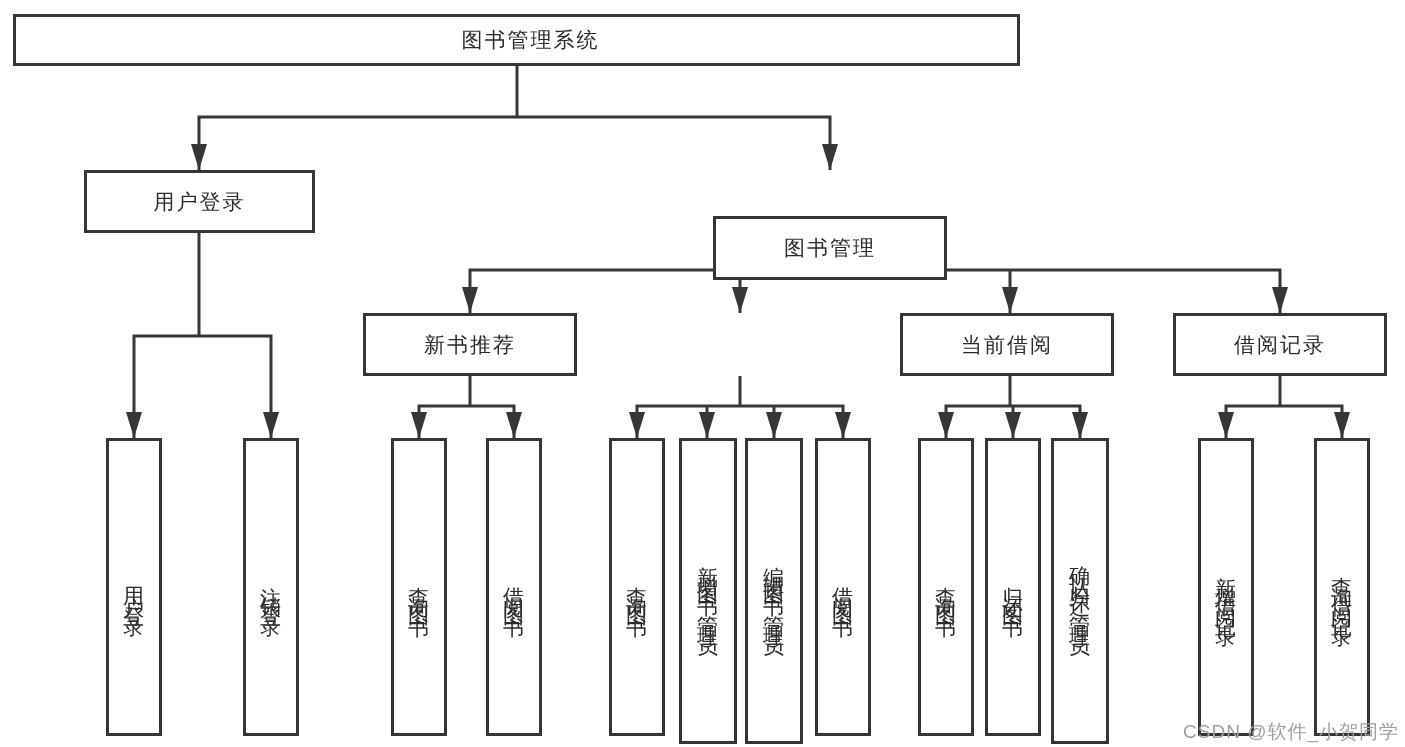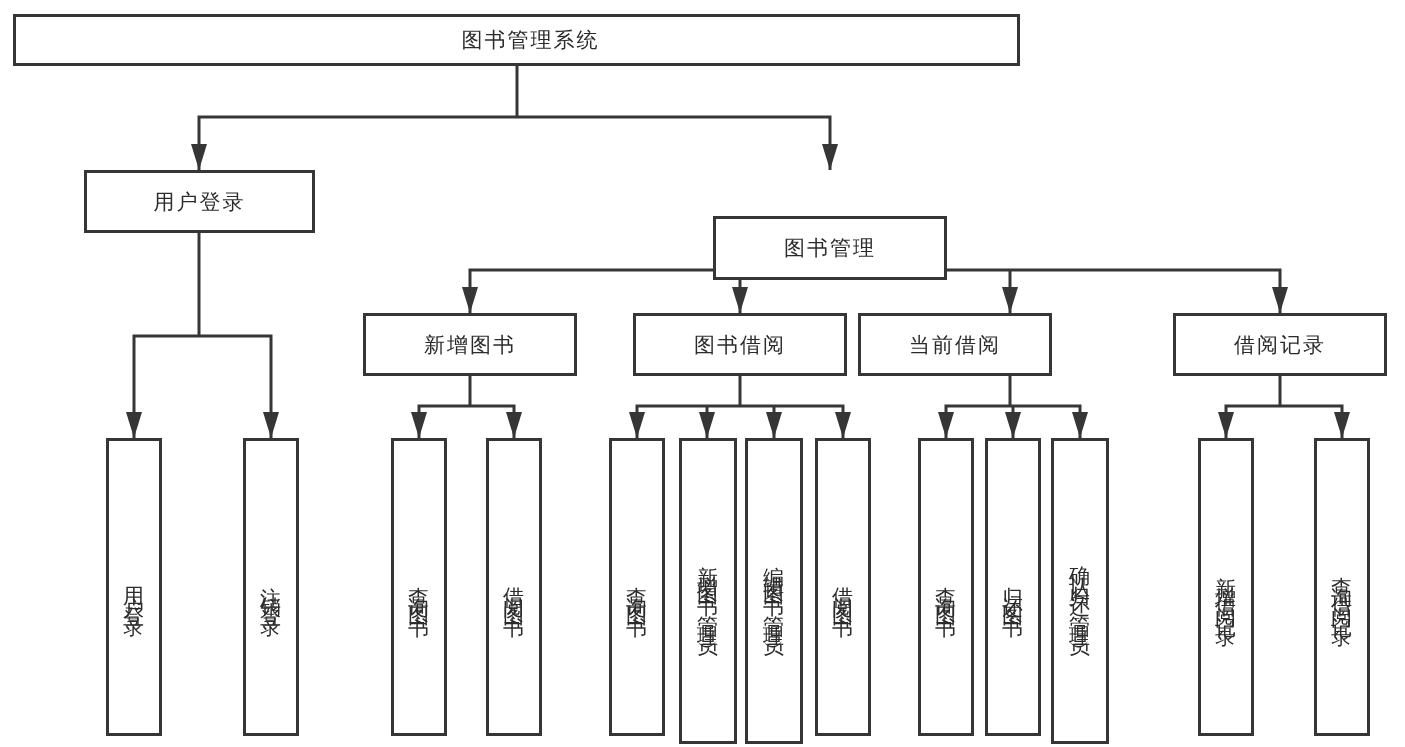--- a/index.html
+++ b/index.html
@@ -86,36 +86,36 @@
       <path d="M1218 412 L1234 412 L1226 438 Z"></path>
       <path d="M1334 412 L1350 412 L1342 438 Z"></path>
     </g>
   </svg>
 
   <div class="node h-node" style="left:13px;top:14px;width:1007px;height:52px;padding-left:28px;">图书管理系统</div>
 
   <div class="node h-node" style="left:84px;top:170px;width:231px;height:63px;">用户登录</div>
   <div class="node h-node" style="left:713px;top:170px;width:234px;height:64px;margin-top:46px;">图书管理</div>
 
-  <div class="node h-node" style="left:363px;top:313px;width:214px;height:63px;">新增图书</div>
-  <div class="node h-node" style="left:633px;top:313px;width:214px;height:63px;">图书借阅</div>
-  <div class="node h-node" style="left:858px;top:313px;width:194px;height:63px;">当前借阅</div>
+  <div class="node h-node" style="left:363px;top:313px;width:214px;height:63px;">新书推荐</div>
+  <div class="node h-node" style="left:900px;top:313px;width:214px;height:63px;">当前借阅</div>
   <div class="node h-node" style="left:1173px;top:313px;width:214px;height:63px;text-align:right;">借阅记录</div>
 
   <div class="node v-node" style="left:106px;top:438px;width:56px;height:298px;">用户登录</div>
   <div class="node v-node" style="left:243px;top:438px;width:56px;height:298px;">注销登录</div>
 
   <div class="node v-node" style="left:391px;top:438px;width:56px;height:298px;">查询图书</div>
   <div class="node v-node" style="left:486px;top:438px;width:56px;height:298px;">借阅图书</div>
 
   <div class="node v-node" style="left:609px;top:438px;width:56px;height:298px;">查询图书</div>
   <div class="node v-node" style="left:679px;top:438px;width:58px;height:306px;">新增图书（管理员）</div>
   <div class="node v-node" style="left:745px;top:438px;width:58px;height:306px;">编辑图书（管理员）</div>
   <div class="node v-node" style="left:815px;top:438px;width:56px;height:298px;">借阅图书</div>
 
   <div class="node v-node" style="left:918px;top:438px;width:56px;height:298px;">查询图书</div>
   <div class="node v-node" style="left:985px;top:438px;width:56px;height:298px;">归还图书</div>
   <div class="node v-node" style="left:1051px;top:438px;width:58px;height:306px;">确认归还（管理员）</div>
 
   <div class="node v-node" style="left:1198px;top:438px;width:56px;height:298px;">新增借阅记录</div>
   <div class="node v-node" style="left:1314px;top:438px;width:56px;height:298px;">查询借阅记录</div>
 
+  <div class="watermark">CSDN @软件_小贺同学</div>
 </div>
 
 </body></html>

